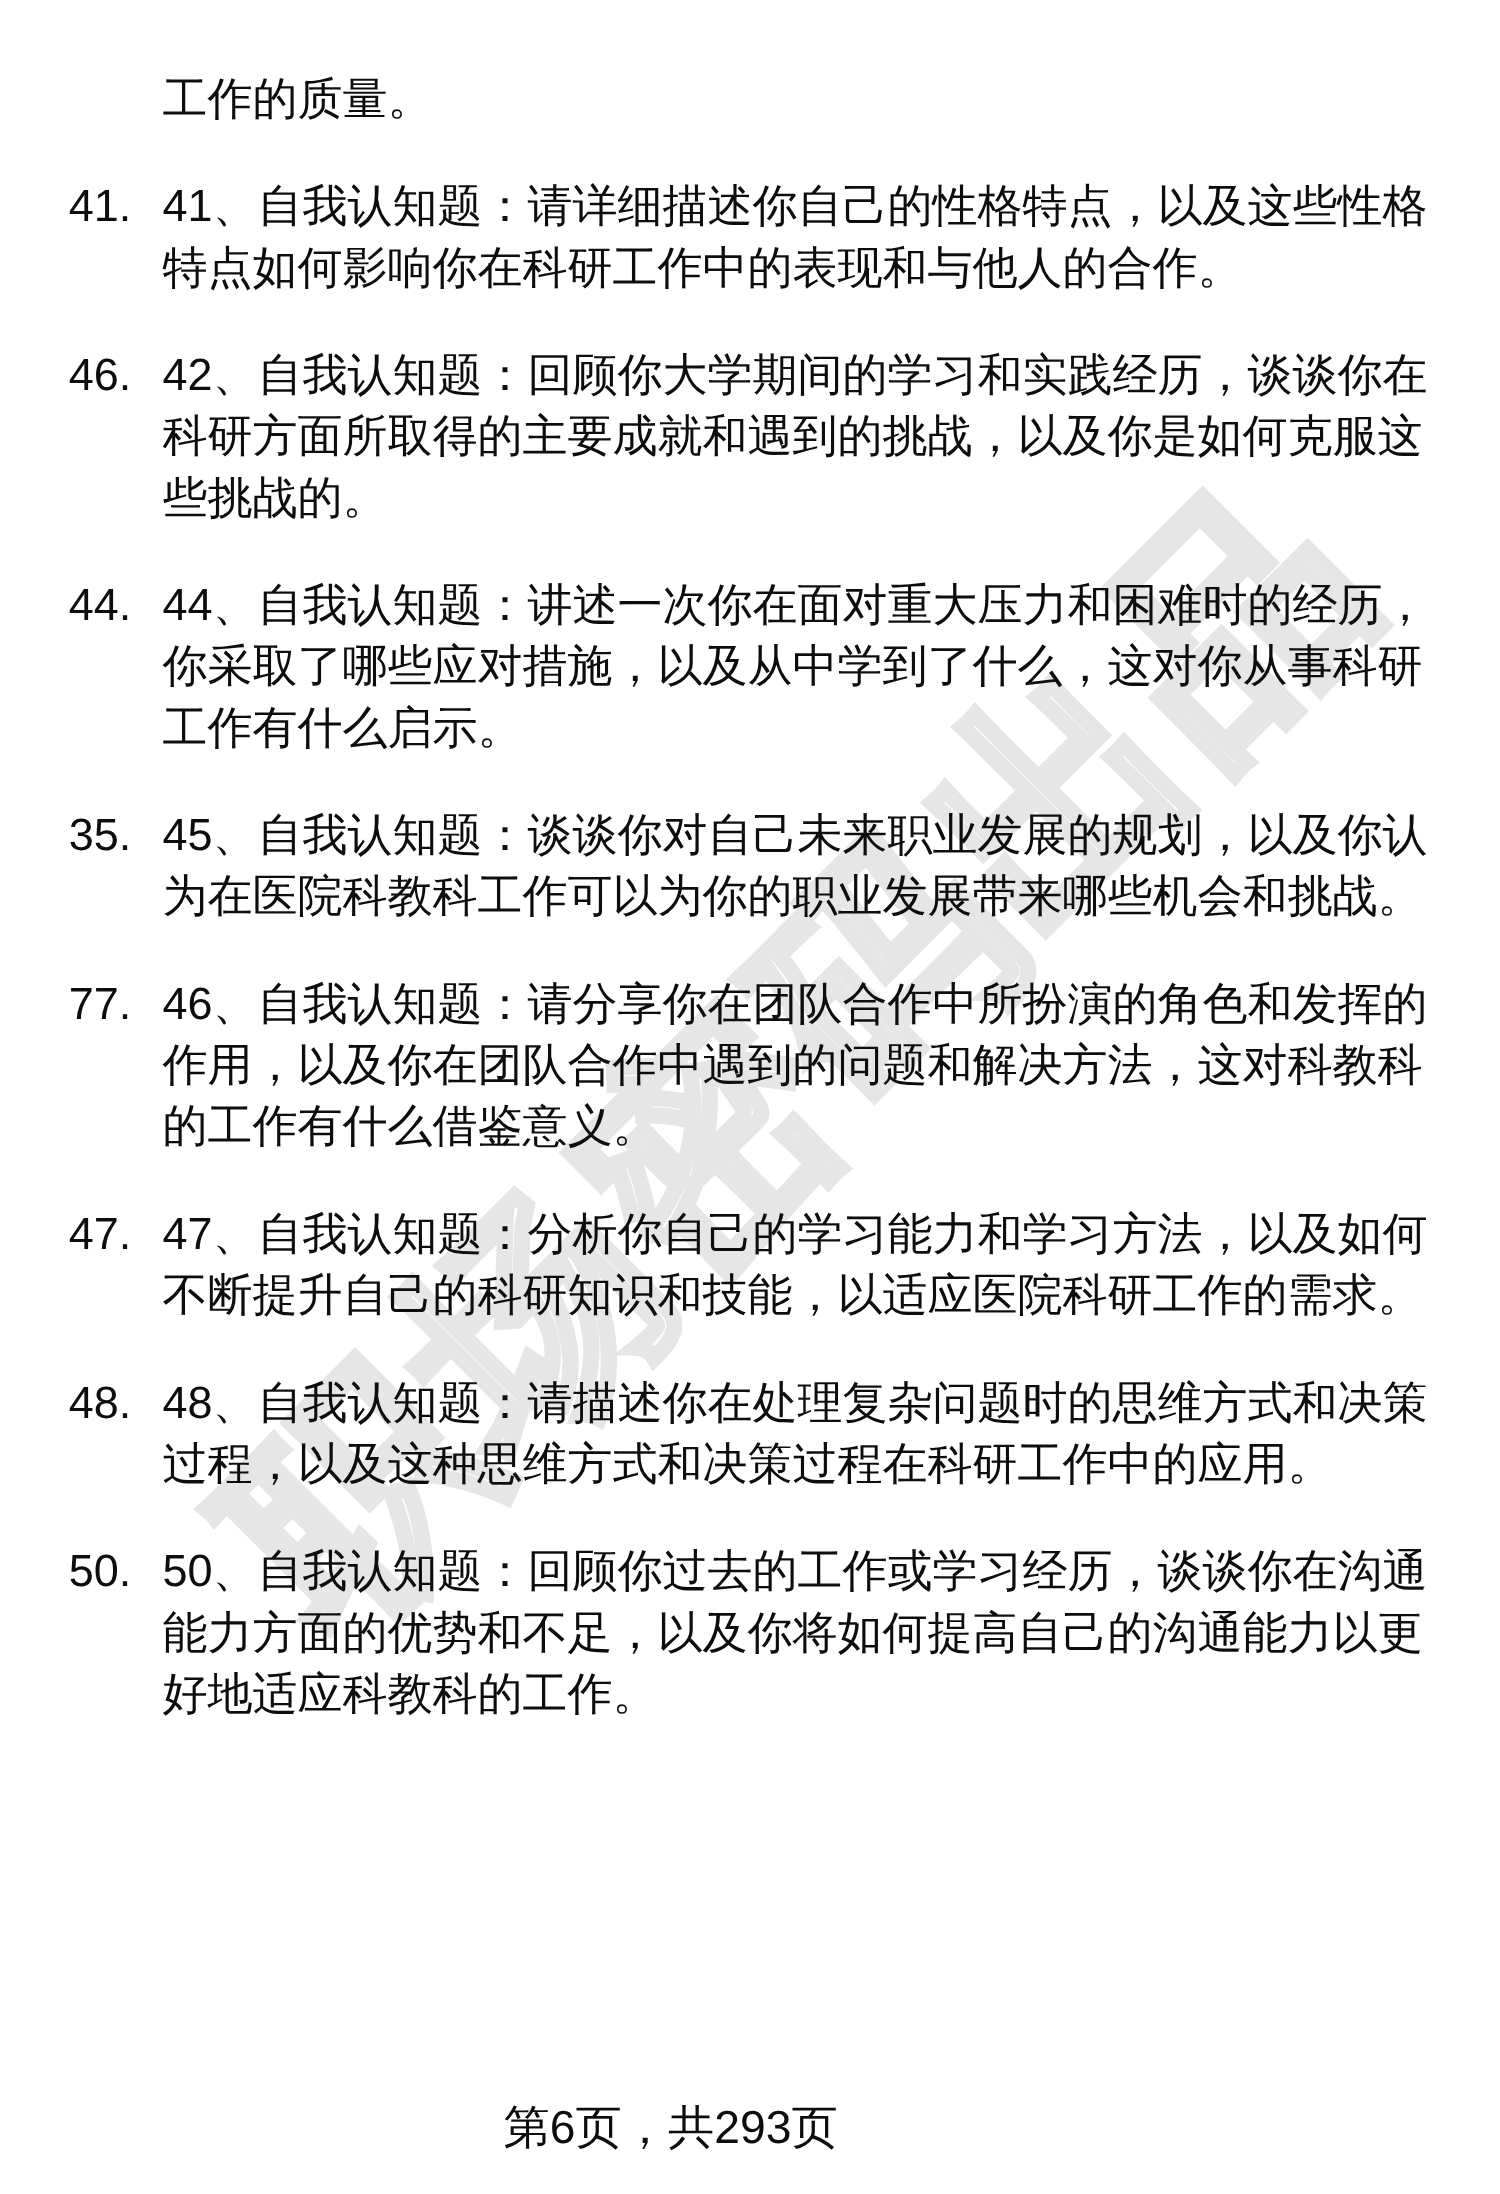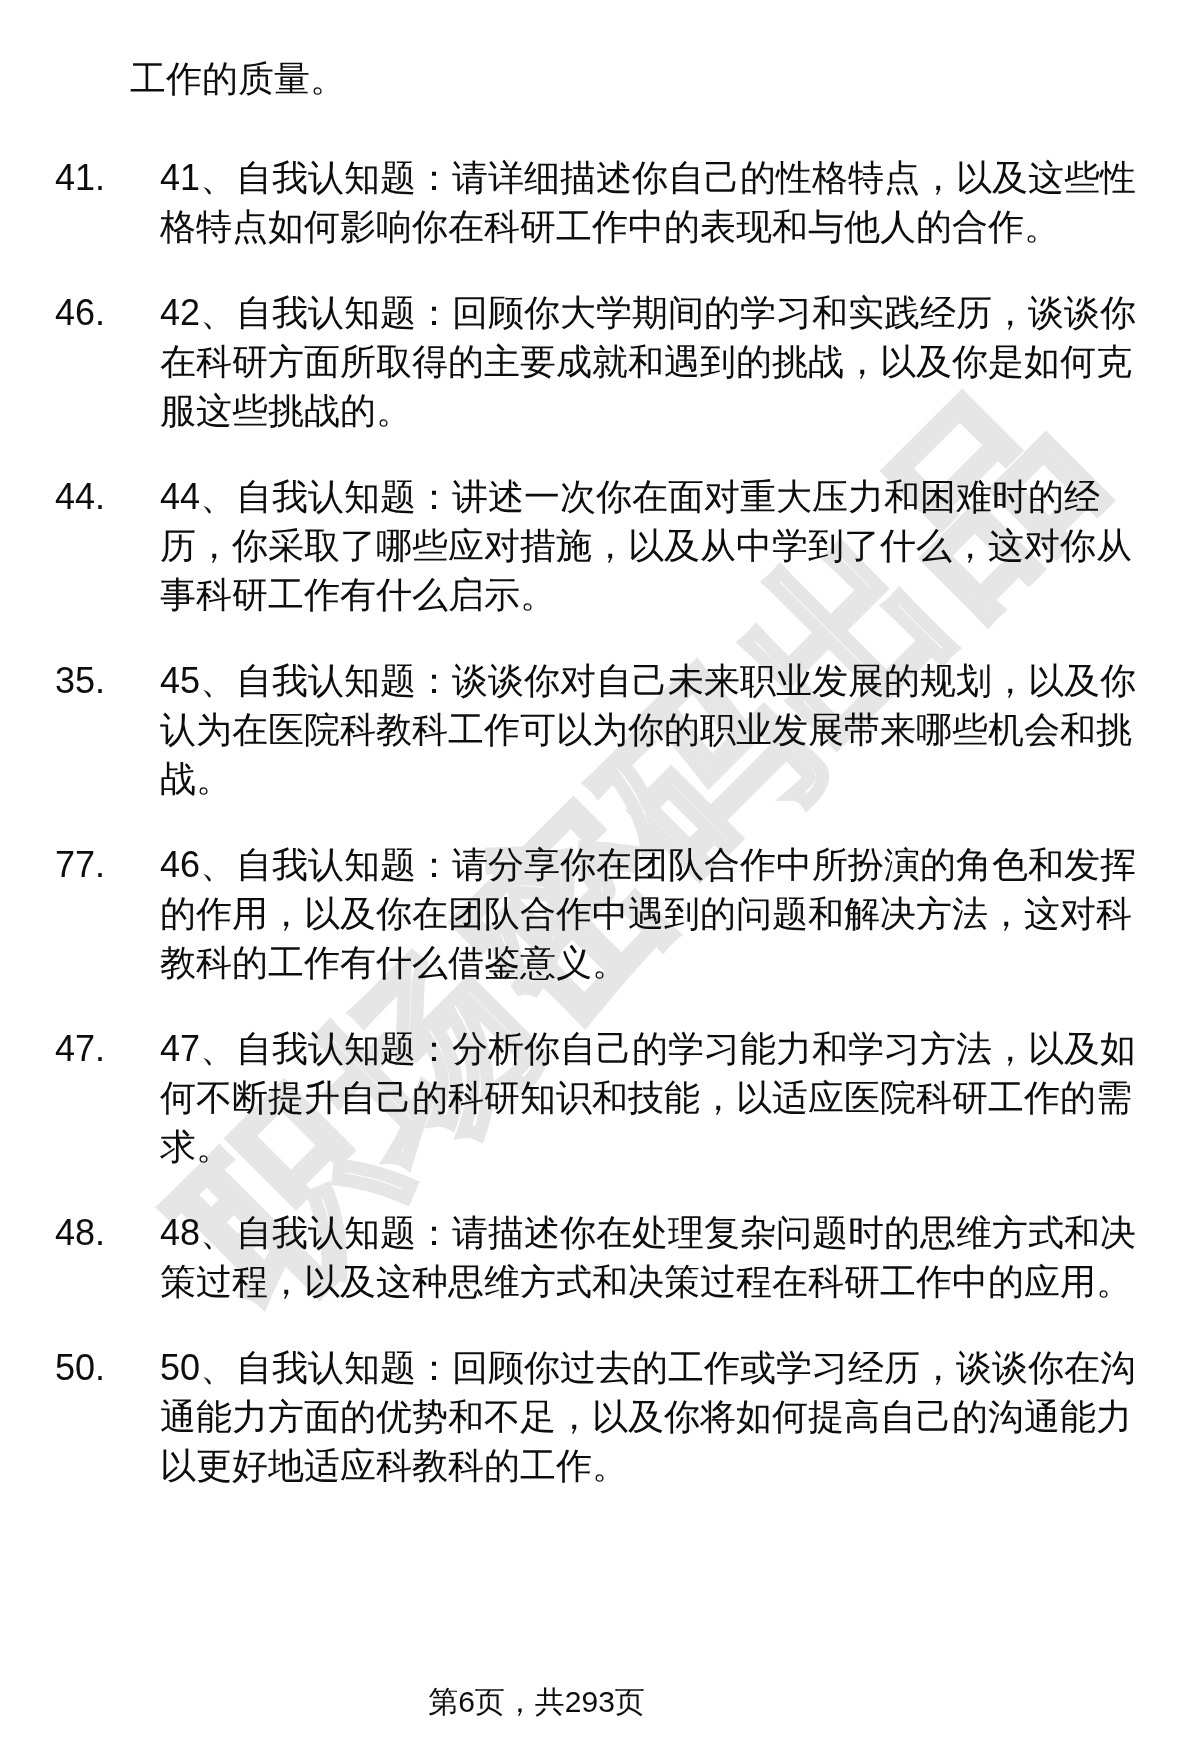--- a/index.html
+++ b/index.html
@@ -38,45 +38,44 @@
   }
   
   .doc-content {
     position: relative;
     z-index: 1;
     padding: 54px 50px 0 55px;
     font-size: 36px;
     line-height: 49px;
   }
   .continuation {
-    margin: 0 0 50px 75px;
+    margin: 0 0 37px 75px;
     max-width: 1020px;
   }
   .q-item {
     display: flex;
     align-items: flex-start;
     margin-bottom: 37px;
-    gap: 30px;
   }
   .q-num {
     flex: 0 0 75px;
     width: 75px;
   }
   .q-text {
     flex: 1 1 auto;
     max-width: 1020px;
   }
   
   .page-footer {
     position: absolute;
     left: 0;
     top: 1684px;
     width: 1073px;
     text-align: center;
-    font-size: 30px;
+    font-size: 37px;
     line-height: 36px;
     z-index: 1;
   }
 </style>
 </head>
 <body>
 
 <div class="watermark">职场密码出品</div>
 
 <div class="doc-content">

